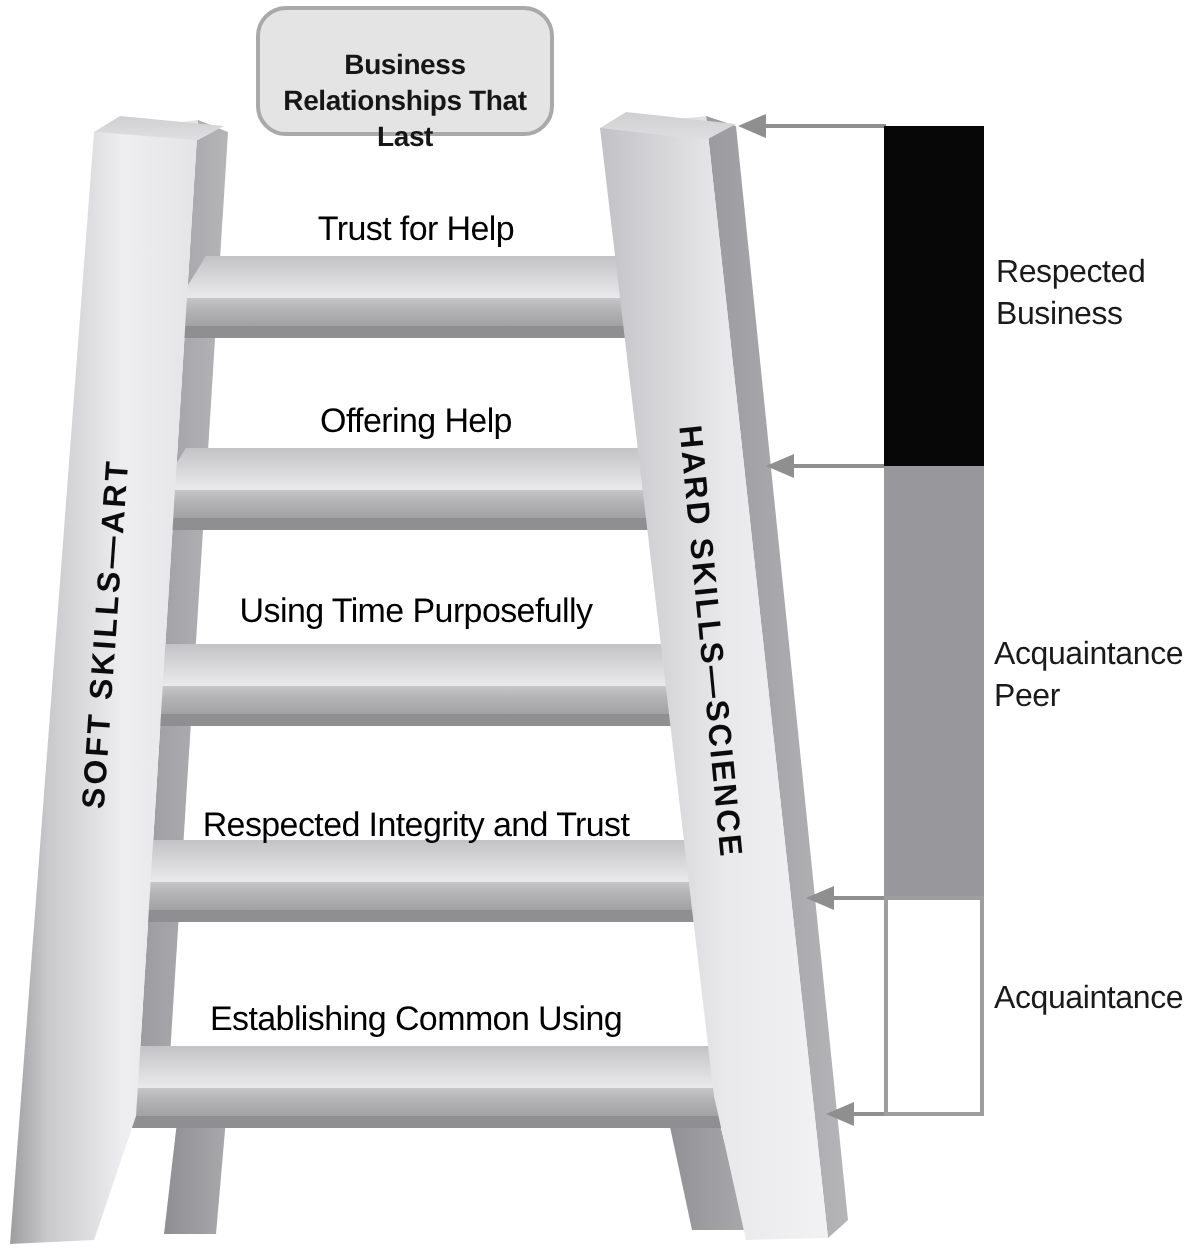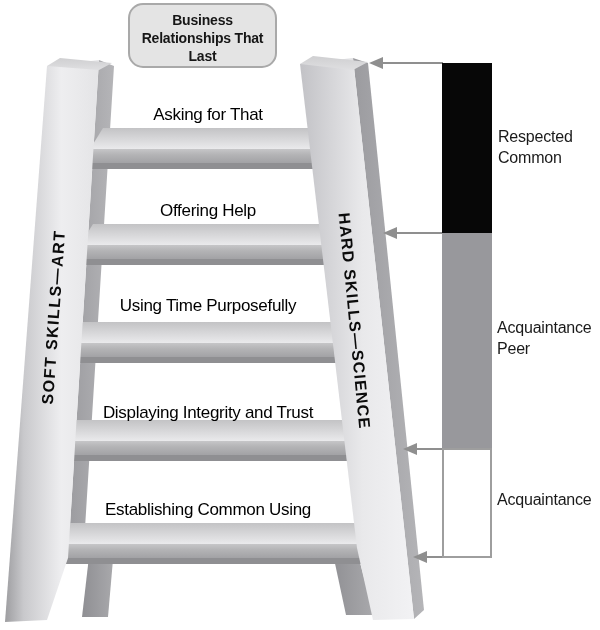--- a/index.html
+++ b/index.html
@@ -5,21 +5,21 @@
   html,body{margin:0;padding:0;background:#fff;}
   .stage{
     position:relative;width:600px;height:630px;background:#fff;overflow:hidden;
     font-family:"Liberation Sans", sans-serif;
   }
   .stage svg{position:absolute;left:0;top:0;}
   .title-box{
     position:absolute;left:128px;top:3px;width:149px;height:65px;
     box-sizing:border-box;border:2px solid #a9a9a9;border-radius:15px;
     background:#e4e4e4;color:#161616;font-weight:bold;font-size:14px;line-height:18px;
-    text-align:center;padding-top:6px;letter-spacing:-0.2px;
+    text-align:center;padding-top:18px;letter-spacing:-0.2px;
   }
   .rung-label{
     position:absolute;left:68px;width:280px;text-align:center;
     color:#000;font-size:17px;line-height:17px;letter-spacing:-0.3px;font-weight:500;
   }
   .rail-label{
     position:absolute;color:#0b0b0b;font-weight:bold;font-size:16px;
     letter-spacing:1.5px;text-align:center;white-space:nowrap;
   }
   .rail-label.left{left:-46px;top:308px;width:200px;transform:rotate(-86deg);}
@@ -131,30 +131,30 @@
       <polygon points="403,449 417,443 417,455" fill="#8f8f8f"></polygon>
     </g>
     <g>
       <line x1="425" y1="557" x2="443" y2="557" stroke="#8f8f8f" stroke-width="2"></line>
       <polygon points="413,557 427,551 427,563" fill="#8f8f8f"></polygon>
     </g>
   </svg>
 
   <div class="title-box" style="background-color: rgb(228, 228, 228);">Business Relationships That Last</div>
 
-  <div class="rung-label" style="top:106px">Asking for That</div>
+  <div class="rung-label" style="top:106px">Trust for Help</div>
   <div class="rung-label" style="top:297px">Using Time Purposefully</div>
   <div class="rung-label" style="top:202px">Offering Help</div>
-  <div class="rung-label" style="top:404px">Displaying Integrity and Trust</div>
+  <div class="rung-label" style="top:404px">Respected Integrity and Trust</div>
   <div class="rung-label" style="top:501px">Establishing Common Using</div>
 
   <div class="rail-label left">SOFT SKILLS—ART</div>
   <div class="rail-label right">HARD SKILLS—SCIENCE</div>
 
   <div class="bar-seg" id="seg-black" style="background-color: rgb(7, 7, 7);"></div>
   <div class="bar-seg" id="seg-gray" style="background-color: rgb(152, 152, 156);"></div>
   <div class="bar-seg" id="seg-white" style="background-color: rgb(255, 255, 255);"></div>
 
-  <div class="scale-label" id="lbl-advisor">Respected Common</div>
+  <div class="scale-label" id="lbl-advisor">Respected Business</div>
   <div class="scale-label" id="lbl-peer">Acquaintance Peer</div>
   <div class="scale-label" id="lbl-acquaintance">Acquaintance</div>
 
 </div>
 
 </body></html>

